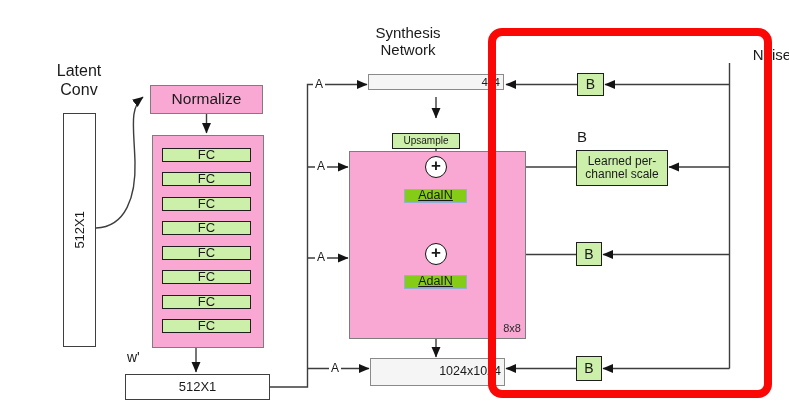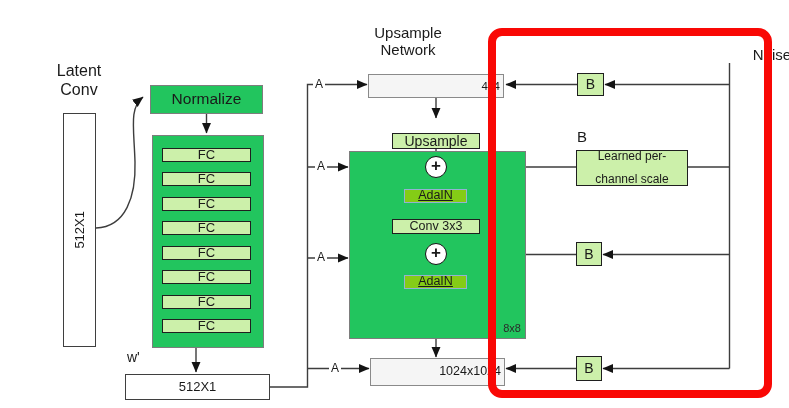--- a/index.html
+++ b/index.html
@@ -7,21 +7,21 @@
     position:relative;width:789px;height:408px;background:#ffffff;
     font-family:"Liberation Sans","DejaVu Sans",sans-serif;color:#1a1a1a;
     overflow:hidden;
   }
   #wires{position:absolute;left:0;top:0;z-index:0;}
   .box{
     position:absolute;box-sizing:border-box;display:flex;align-items:center;
     justify-content:center;background:#ffffff;border:1.5px solid #3f3f3f;
     font-size:13px;line-height:1.05;z-index:2;text-align:center;
   }
-  .panel{background:#22c55e;border:1.4px solid #7d7d7d;z-index:1;}
+  .panel{background:#f9a8d4;border:1.4px solid #7d7d7d;z-index:1;}
   .graybox{background:#f5f5f5;border:1.2px solid #8a8a8a;}
   .green{background:#ccf0aa;border:1.2px solid #1f1f1f;}
   .blue{background:#84cc16;border:1.2px solid #93b1d4;text-decoration:underline;}
   .label{position:absolute;z-index:2;text-align:center;}
   .rightText{justify-content:flex-end;padding-right:3px;}
   .circleNode{
     position:absolute;box-sizing:border-box;width:22px;height:22px;
     border-radius:50%;background:#ffffff;border:1.7px solid #141414;
     display:flex;align-items:center;justify-content:center;
     font-size:17px;font-weight:700;z-index:2;padding-bottom:2px;
@@ -99,46 +99,45 @@
   <div class="box green" style="left:162px;top:197px;width:89px;height:14px;">FC</div>
   <div class="box green" style="left:162px;top:221px;width:89px;height:14px;">FC</div>
   <div class="box green" style="left:162px;top:246px;width:89px;height:14px;">FC</div>
   <div class="box green" style="left:162px;top:270px;width:89px;height:14px;">FC</div>
   <div class="box green" style="left:162px;top:295px;width:89px;height:14px;">FC</div>
   <div class="box green" style="left:162px;top:319px;width:89px;height:14px;">FC</div>
 
   <div class="label" style="left:127px;top:349px;font-size:14px;">w'</div>
   <div class="box" style="left:125px;top:374px;width:145px;height:26px;">512X1</div>
 
-  <div class="label" style="left:358px;top:24px;width:100px;font-size:15px;line-height:17px;">Upsample Network</div>
+  <div class="label" style="left:358px;top:24px;width:100px;font-size:15px;line-height:17px;">Synthesis Network</div>
 
-  <div class="box graybox rightText" style="left:368px;top:74px;width:136px;height:24px;font-size:11.5px;padding-left:12px;">4x4</div>
+  <div class="box graybox rightText" style="left:368px;top:74px;width:136px;height:16px;font-size:11.5px;padding-left:12px;">4x4</div>
 
   <div class="box panel" style="left:349px;top:119px;width:177px;height:188px;margin-top:32px;">
     <span class="sizeTag">8x8</span>
   </div>
 
-  <div class="box green" style="left:392px;top:133px;width:88px;height:16px;font-size:14px;">Upsample</div>
+  <div class="box green" style="left:392px;top:133px;width:68px;height:16px;font-size:10px;">Upsample</div>
   <div class="circleNode" style="left:425px;top:156px;">+</div>
   <div class="box blue" style="left:404px;top:189px;width:63px;height:14px;font-size:12.5px;">AdaIN</div>
-  <div class="box green" style="left:392px;top:219px;width:88px;height:15px;font-size:12.5px;">Conv 3x3</div>
   <div class="circleNode" style="left:425px;top:243px;">+</div>
   <div class="box blue" style="left:404px;top:275px;width:63px;height:14px;font-size:12.5px;">AdaIN</div>
 
   <div class="box graybox rightText" style="left:370px;top:358px;width:135px;height:28px;font-size:12.5px;">1024x1024</div>
 
   <span class="aLabel" style="left:313px;top:78px;">A</span>
   <span class="aLabel" style="left:315px;top:160px;">A</span>
   <span class="aLabel" style="left:315px;top:251px;">A</span>
   <span class="aLabel" style="left:329px;top:362px;">A</span>
 
   <div class="label" style="left:744px;top:46px;width:56px;font-size:15px;">Noise</div>
 
   <div class="box green" style="left:577px;top:73px;width:27px;height:23px;font-size:14px;">B</div>
   <div class="box green" style="left:576px;top:242px;width:26px;height:24px;font-size:14px;">B</div>
   <div class="box green" style="left:576px;top:356px;width:26px;height:25px;font-size:14px;">B</div>
 
   <div class="label" style="left:577px;top:128px;font-size:15px;">B</div>
-  <div class="box green" style="left:576px;top:150px;width:112px;height:36px;font-size:12px;line-height:23px;padding:0 2px;">Learned per-channel scale</div>
+  <div class="box green" style="left:576px;top:150px;width:92px;height:36px;font-size:12px;line-height:13px;padding:0 2px;">Learned per-channel scale</div>
 
   <div id="redFrame"></div>
 
 </div>
 
 </body></html>

